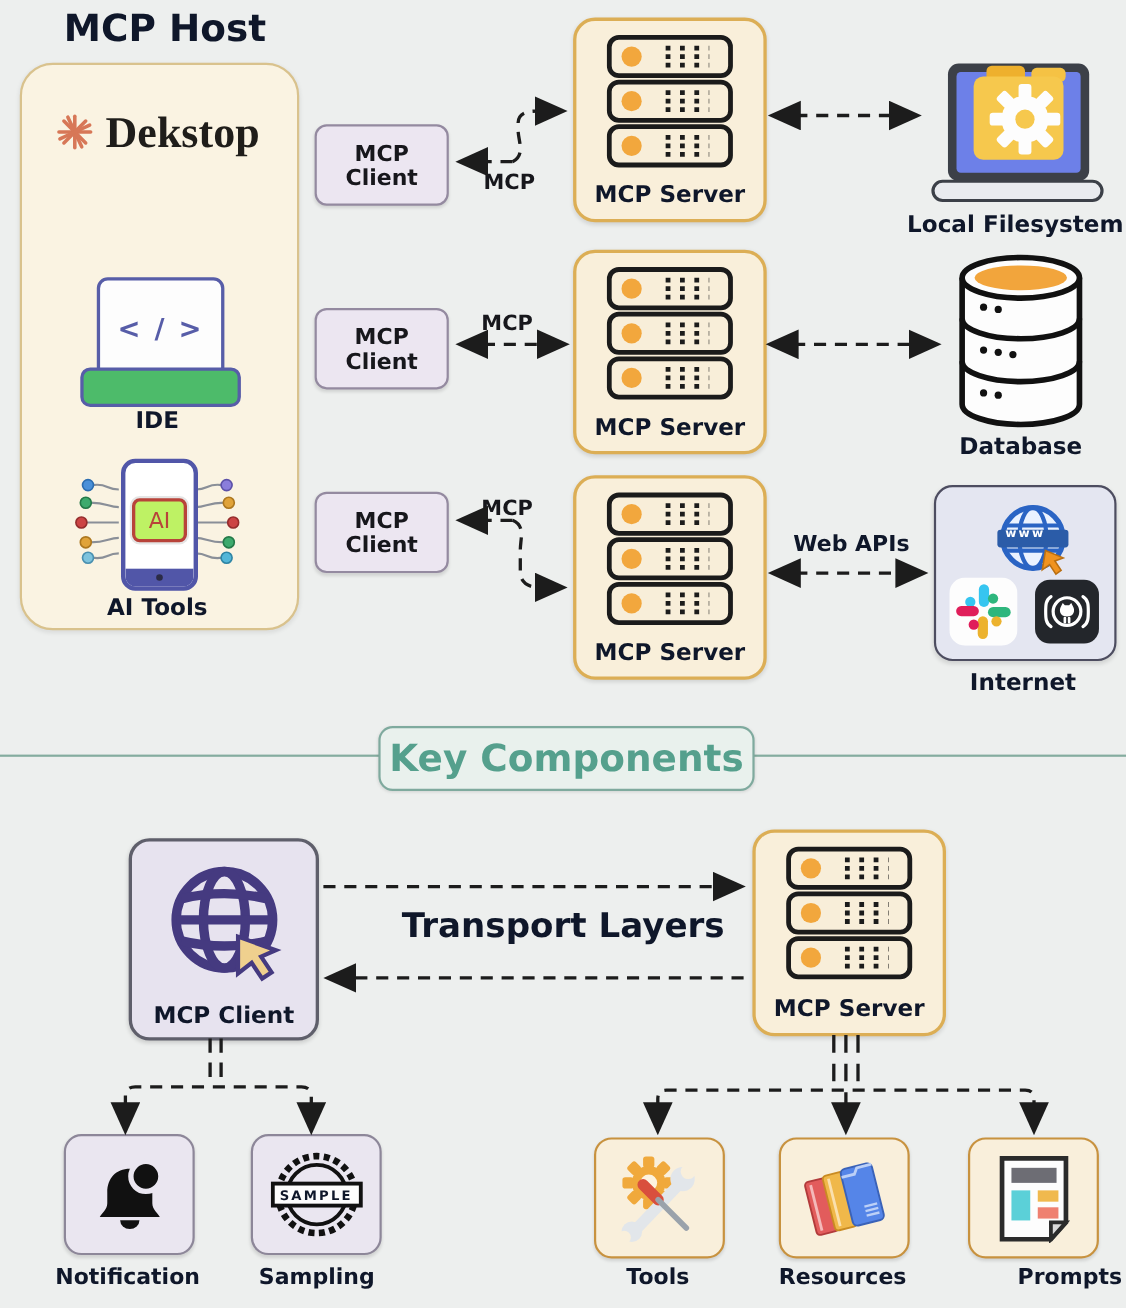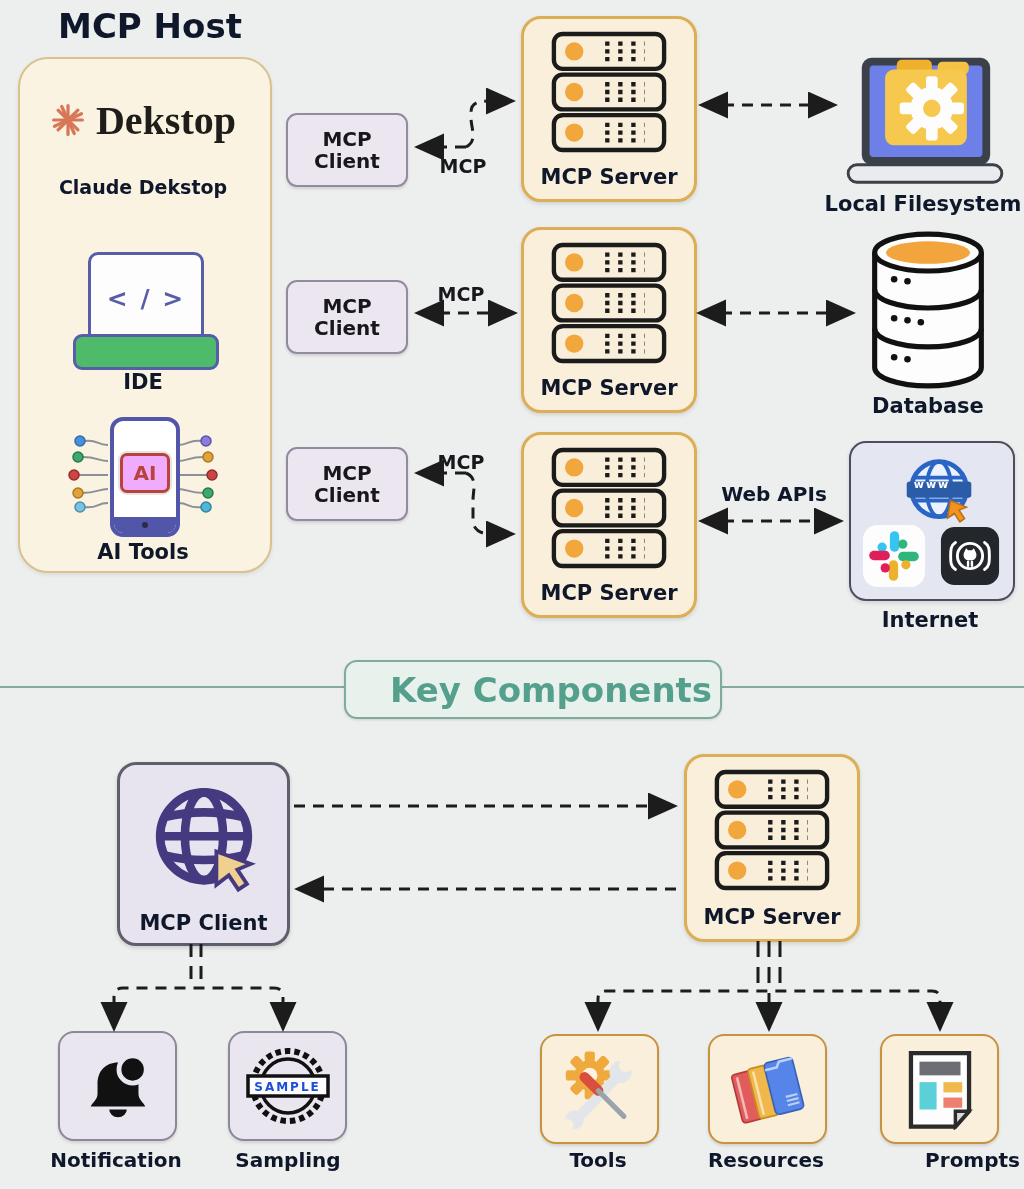--- a/index.html
+++ b/index.html
@@ -24,22 +24,22 @@
               border-radius:10px;display:flex;align-items:center;justify-content:center;}
   .ide-code{color:#575da8;font-weight:700;font-size:25px;letter-spacing:2px;}
   .ide-base{left:5px;top:82px;width:140px;height:30px;background:#4dbb6a;border:3px solid #575da8;border-radius:9px;}
   .ide-lbl{left:18px;top:370px;width:250px;font-size:21px;}
 
   
   .ai-wrap{left:68px;top:415px;width:150px;height:118px;}
   .phone{left:42px;top:2px;width:62px;height:112px;background:#fff;border:4px solid #5156a8;border-radius:13px;overflow:hidden;}
   .phone-bot{position:absolute;left:0;bottom:0;width:100%;height:16px;background:#5156a8;}
   .phone-dot{position:absolute;left:50%;bottom:5px;width:6px;height:6px;margin-left:-3px;border-radius:50%;background:#2b2b46;}
-  .ai-chip{left:52px;top:38px;width:44px;height:34px;border:3px solid #b8433a;border-radius:7px;background:#f0abfc;
-           display:flex;align-items:center;justify-content:center;font-weight:700;font-size:20px;color:#b8433a;
+  .ai-chip{left:52px;top:38px;width:44px;height:34px;border:3px solid #b8433a;border-radius:7px;background:#bef264;
+           display:flex;align-items:center;justify-content:center;font-weight:400;font-size:20px;color:#b8433a;
            box-shadow:0 0 0 2px #e5e5e5;}
   .ai-lbl{left:18px;top:540px;width:250px;font-size:21px;}
 
   
   .client-box{width:118px;height:70px;background:#ece6f1;border:2.5px solid #948aa0;border-radius:11px;
               display:flex;align-items:center;justify-content:center;box-shadow:0 2px 3px rgba(0,0,0,.12);}
   .client-box span{display:inline-block;width:78px;font-weight:700;font-size:20px;line-height:1.12;text-align:center;}
 
   
   .server-box{width:170px;height:180px;background:#f9efda;border:3px solid #dcae55;border-radius:20px;
@@ -54,38 +54,38 @@
 
   .internet-box{left:849px;top:441px;width:162px;height:156px;background:#e4e6f1;border:2.5px solid #4d4d60;
                 border-radius:17px;box-shadow:0 2px 4px rgba(0,0,0,.12);}
   .www-tag{position:absolute;left:0;top:35px;width:100%;text-align:center;color:#fff;font-size:11px;
            font-weight:700;letter-spacing:2px;}
 
   
   .divider{left:0;top:686px;width:1024px;height:0;border-top:2px solid #84ac9f;}
   .keypill{left:344px;top:660px;width:338px;height:55px;background:#e9f1ed;border:2px solid #7faa9e;
            border-radius:13px;display:flex;align-items:center;justify-content:center;
-           font-size:34px;font-weight:800;color:#55a08d;box-shadow:0 1px 3px rgba(0,0,0,.12);padding-left:36px;}
+           font-size:34px;font-weight:800;color:#55a08d;box-shadow:0 1px 3px rgba(0,0,0,.12);}
 
   
   .bclient{left:117px;top:762px;width:167px;height:178px;background:#e7e3ef;border:3px solid #5f5f6b;
            border-radius:19px;box-shadow:0 2px 4px rgba(0,0,0,.15);}
   .bclient-lbl{position:absolute;left:0;bottom:8px;width:100%;font-size:21px;}
   .transport-lbl{left:312px;top:824px;width:400px;font-size:31px;}
   .bserver{left:684px;top:754px;width:170px;height:182px;background:#f9efda;border:3px solid #dcae55;
            border-radius:20px;box-shadow:0 2px 4px rgba(0,0,0,.12);}
 
   
   .leaf{width:115px;height:106px;border-radius:16px;display:flex;align-items:center;justify-content:center;
         box-shadow:0 2px 3px rgba(0,0,0,.12);}
   .leaf.purple{background:#eae6f0;border:2.5px solid #8d8799;}
   .leaf.tan{background:#f9efdb;border:2.5px solid #c8923f;}
   .leaf-lbl{font-size:20px;}
   .stamp-txt{position:absolute;left:0;top:44px;width:100%;text-align:center;font-weight:800;
-             font-size:12px;letter-spacing:2px;color:#1d4ed8;}
+             font-size:12px;letter-spacing:2px;color:#0f172a;}
 </style>
 </head>
 <body>
 
 <div id="canvas">
 
   <svg width="0" height="0" style="position:absolute" aria-hidden="true">
     <defs>
       <symbol id="rack" viewBox="0 0 120 126">
         <g>
@@ -135,21 +135,20 @@
         <line x1="20" y1="20" x2="9" y2="31"></line>
           <line x1="20" y1="20" x2="31" y2="9"></line>
         <line x1="20" y1="20" x2="13" y2="5"></line>
           <line x1="20" y1="20" x2="27" y2="35"></line>
         <line x1="20" y1="20" x2="5" y2="27"></line>
           <line x1="20" y1="20" x2="35" y2="13"></line>
       </g>
     </svg>
     <span class="brand-name">Dekstop</span>
   </div>
-  <div class="abs lbl host-sub">Claude Dekstop</div>
 
   <div class="abs ide-wrap">
     <div class="abs ide-screen">
       <span class="ide-code">&lt; / &gt;</span>
     </div>
     <div class="abs ide-base"></div>
   </div>
   <div class="abs lbl ide-lbl">IDE</div>
 
   <div class="abs ai-wrap">
@@ -308,20 +307,21 @@
         <ellipse cx="65" cy="60" rx="20" ry="46"></ellipse>
         <path d="M24,40 Q65,30 106,40"></path>
         <path d="M19,60 L111,60"></path>
         <path d="M24,80 Q65,90 106,80"></path>
       </g>
       <path d="M78,76 l36,13 -14,6 10,15 -9,6 -10,-15 -13,10 z" fill="#efd08e" stroke="#453a80" stroke-width="4"></path>
     </svg>
     <div class="bclient-lbl lbl">MCP Client</div>
   </div>
 
+  <div class="abs lbl transport-lbl">Transport Layers</div>
 
   <div class="abs bserver">
     <svg class="server-rack" width="116" height="122">
         <use href="#rack"></use>
       </svg>
     <div class="server-lbl lbl">MCP Server</div>
   </div>
 
   <div class="abs leaf purple" style="left:58px;top:1031px;">
     <svg width="78" height="78" viewBox="0 0 80 80">

